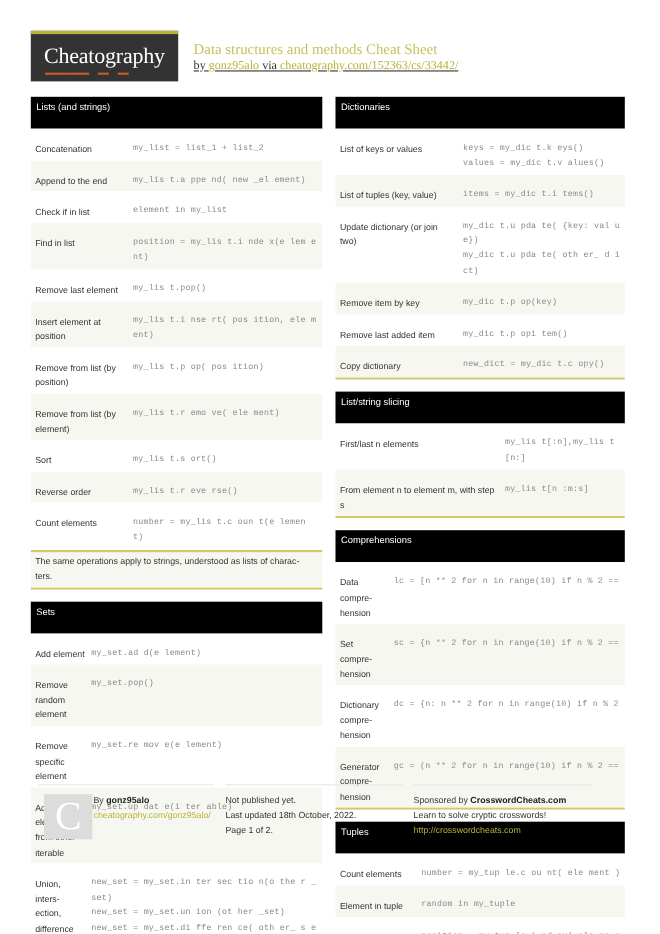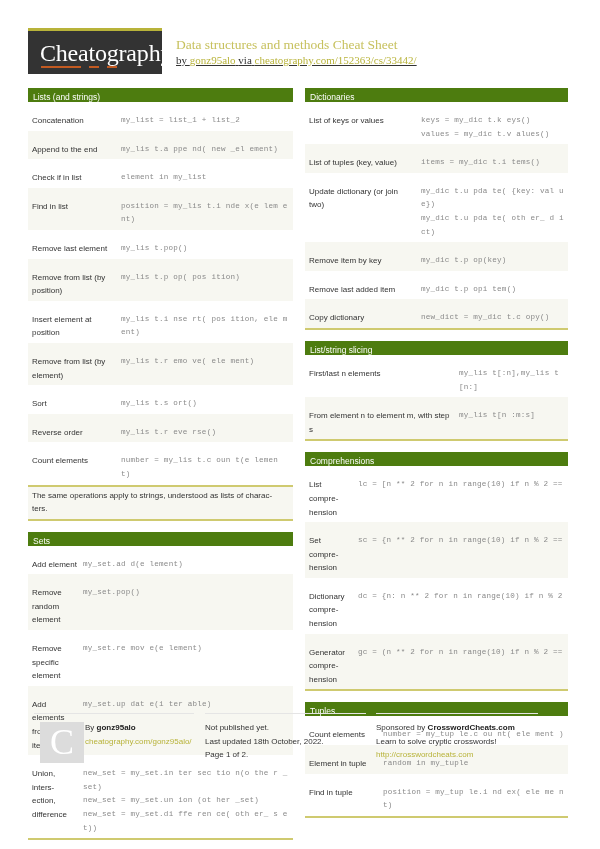--- a/index.html
+++ b/index.html
@@ -1,33 +1,33 @@
 <!DOCTYPE html>
 <html><head>
   <meta charset="utf-8">
   <style>
     * { box-sizing: border-box; margin: 0; padding: 0; }
     html, body { width: 600px; height: 849px; background: #ffffff; overflow: hidden; }
     body { position: relative; font-family: "Liberation Sans", sans-serif; color: #333; }
 
     .header { position: absolute; left: 28px; top: 28px; width: 540px; height: 48px; }
     .logo { position: absolute; left: 0; top: 0; width: 134px; height: 46px; background: #333333; border-top: 3px solid #b8b33a; }
-    .logo-text { position: absolute; left: 12px; top: 9px; font-family: "Liberation Serif", serif; font-size: 24px; color: #ffffff; letter-spacing: -0.2px; }
+    .logo-text { position: absolute; left: 12px; top: 9px; font-family: "Liberation Serif", serif; font-size: 20px; color: #ffffff; letter-spacing: -0.2px; }
     .logo-underline { position: absolute; left: 13px; top: 35px; height: 2px; background: #c35a21; }
     .title-wrap { position: absolute; left: 148px; top: 9px; }
     .sheet-title { font-family: "Liberation Serif", serif; font-size: 13.5px; color: #c7c15e; line-height: 16px; white-space: nowrap; }
     .sheet-by { font-family: "Liberation Serif", serif; font-size: 11px; color: #333; line-height: 14px; white-space: nowrap; text-decoration: underline; }
     .sheet-by .lnk { color: #b8b33a; }
 
     .col { position: absolute; top: 88px; }
     .col-left { left: 28px; width: 265px; }
     .col-right { left: 305px; width: 263px; }
 
     .section { margin-bottom: 11px; border-bottom: 2px solid #cfca70; }
-    .sec-head { background: #4d7c0f; color: #ffffff; font-size: 8.5px; height: 14px; line-height: 19px; padding-left: 5px; }
+    .sec-head { background: #000000; color: #ffffff; font-size: 8.5px; height: 29px; line-height: 19px; padding-left: 5px; }
     .row { display: flex; font-size: 8px; line-height: 13.6px; padding: 12px 4px 3px 4px; }
     .row:nth-child(even) { background: #f7f7f1; }
     .row:nth-child(odd) { background: #ffffff; }
     .row .lbl { color: #333; flex: 0 0 auto; padding-right: 6px; }
     .row .code { font-family: "Liberation Mono", monospace; color: #8a8a8a; font-size: 7.6px; letter-spacing: 0.2px; word-break: break-all; flex: 1 1 auto; }
     .row .code div { white-space: normal; }
     .note { font-size: 8px; line-height: 13.6px; padding: 2px 8px 3px 4px; background: #f7f7f1; color: #333; border-top: 2px solid #cfca70; }
 
     .w-lists .lbl { width: 89px; }
     .w-sets .lbl { width: 51px; }
@@ -87,26 +87,26 @@
         </div>
       <div class="row">
           <div class="lbl">Find in list</div>
           <div class="code">position = my_lis t.i nde x(e lem ent)</div>
         </div>
       <div class="row">
           <div class="lbl">Remove last element</div>
           <div class="code">my_lis t.pop()</div>
         </div>
       <div class="row">
+          <div class="lbl">Insert element at position</div>
+          <div class="code">my_lis t.i nse rt( pos ition, ele ment)</div>
+        </div>
+      <div class="row">
           <div class="lbl">Remove from list (by position)</div>
           <div class="code">my_lis t.p op( pos ition)</div>
-        </div>
-      <div class="row">
-          <div class="lbl">Insert element at position</div>
-          <div class="code">my_lis t.i nse rt( pos ition, ele ment)</div>
         </div>
       <div class="row">
           <div class="lbl">Remove from list (by element)</div>
           <div class="code">my_lis t.r emo ve( ele ment)</div>
         </div>
       <div class="row">
           <div class="lbl">Sort</div>
           <div class="code">my_lis t.s ort()</div>
         </div>
       <div class="row">
@@ -200,21 +200,21 @@
           <div class="lbl">From element n to element m, with step s</div>
           <div class="code">my_lis t[n :m:s]</div>
         </div>
     </div>
   </div>
 
   <div class="section w-comp">
     <div class="sec-head">Comprehensions</div>
     <div>
       <div class="row">
-          <div class="lbl">List compre-hension</div>
+          <div class="lbl">Data compre-hension</div>
           <div class="code">lc = [n ** 2 for n in range(10) if n % 2 ==</div>
         </div>
       <div class="row">
           <div class="lbl">Set compre-hension</div>
           <div class="code">sc = {n ** 2 for n in range(10) if n % 2 ==</div>
         </div>
       <div class="row">
           <div class="lbl">Dictionary compre-hension</div>
           <div class="code">dc = {n: n ** 2 for n in range(10) if n % 2</div>
         </div>

